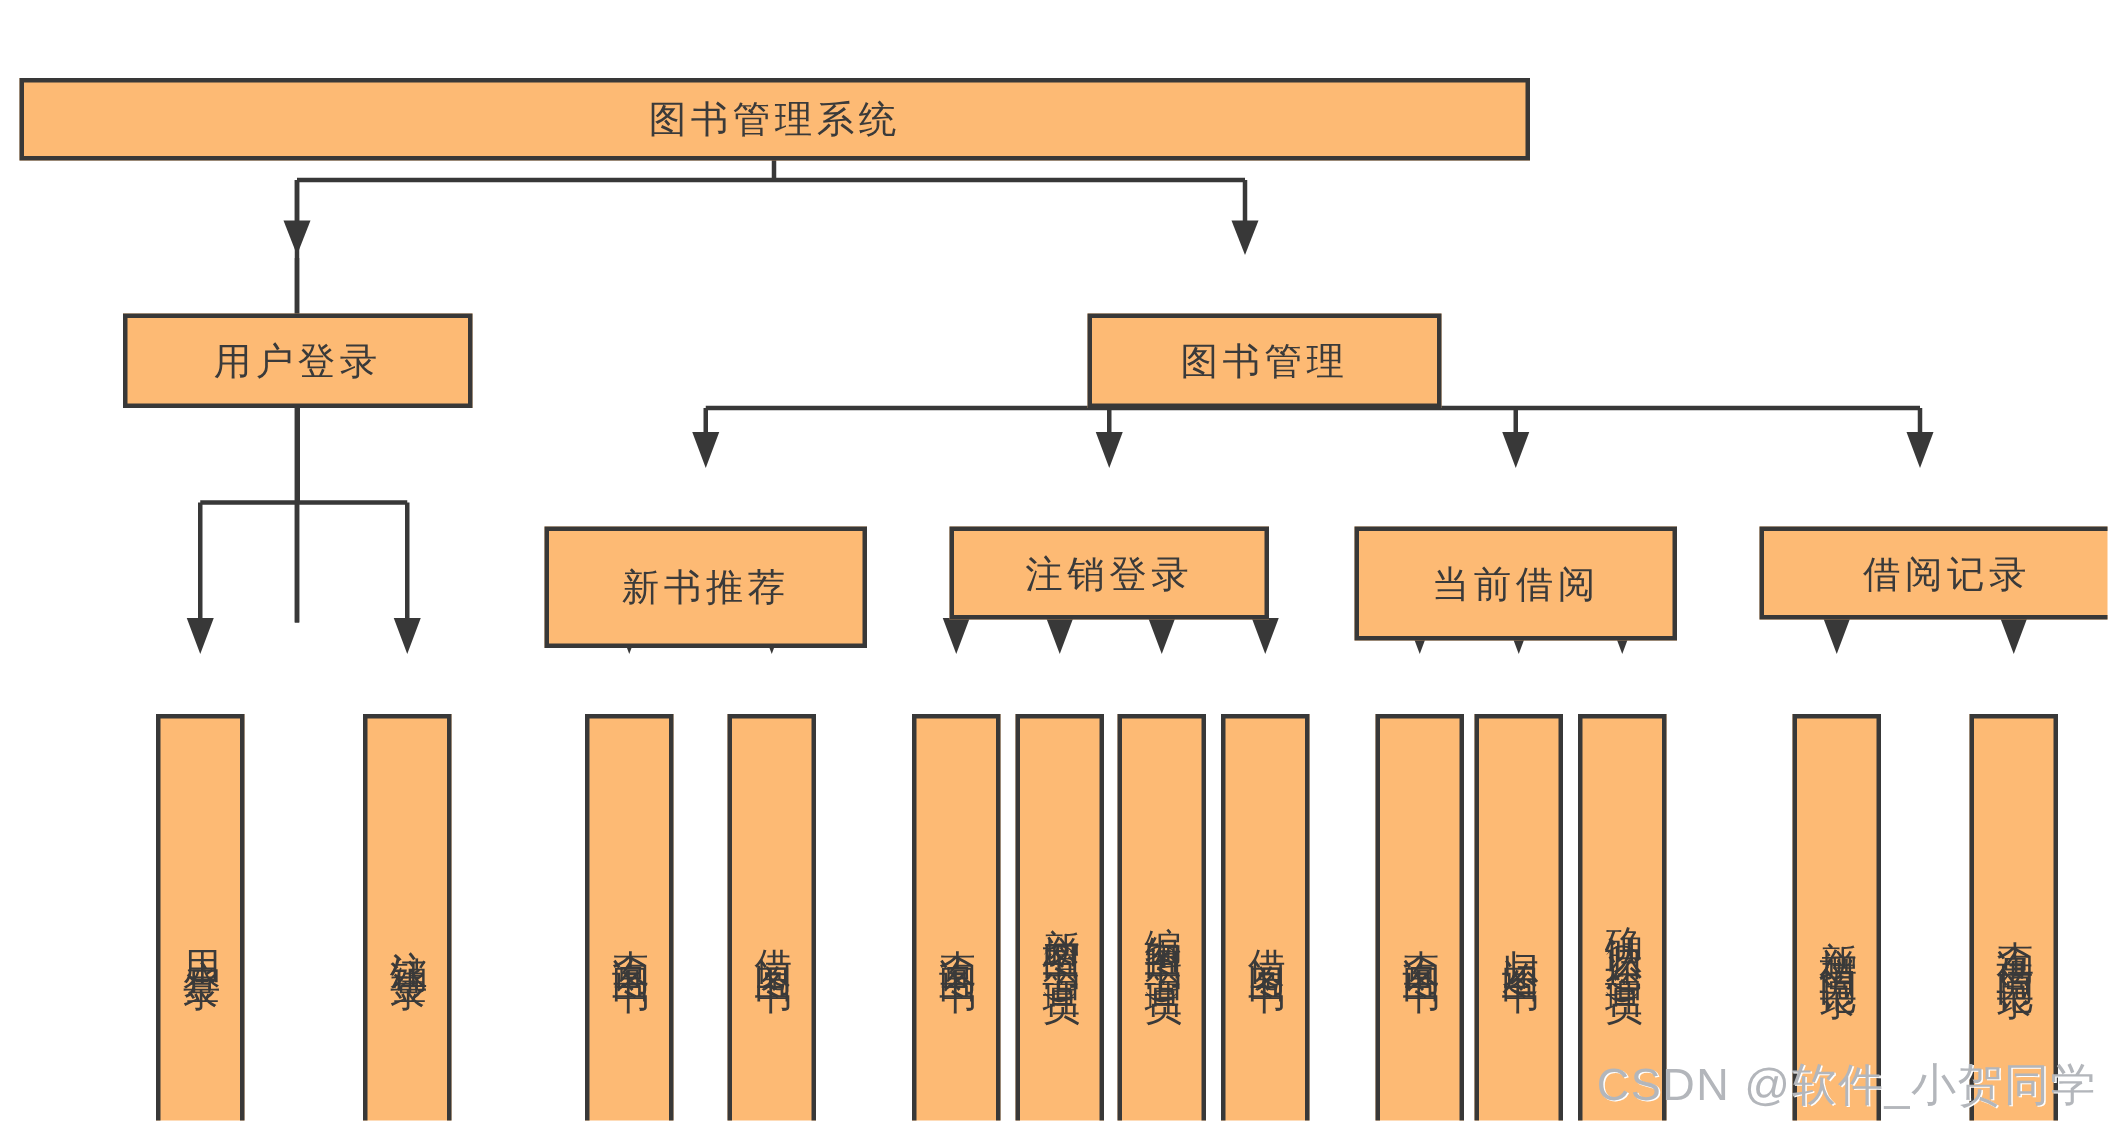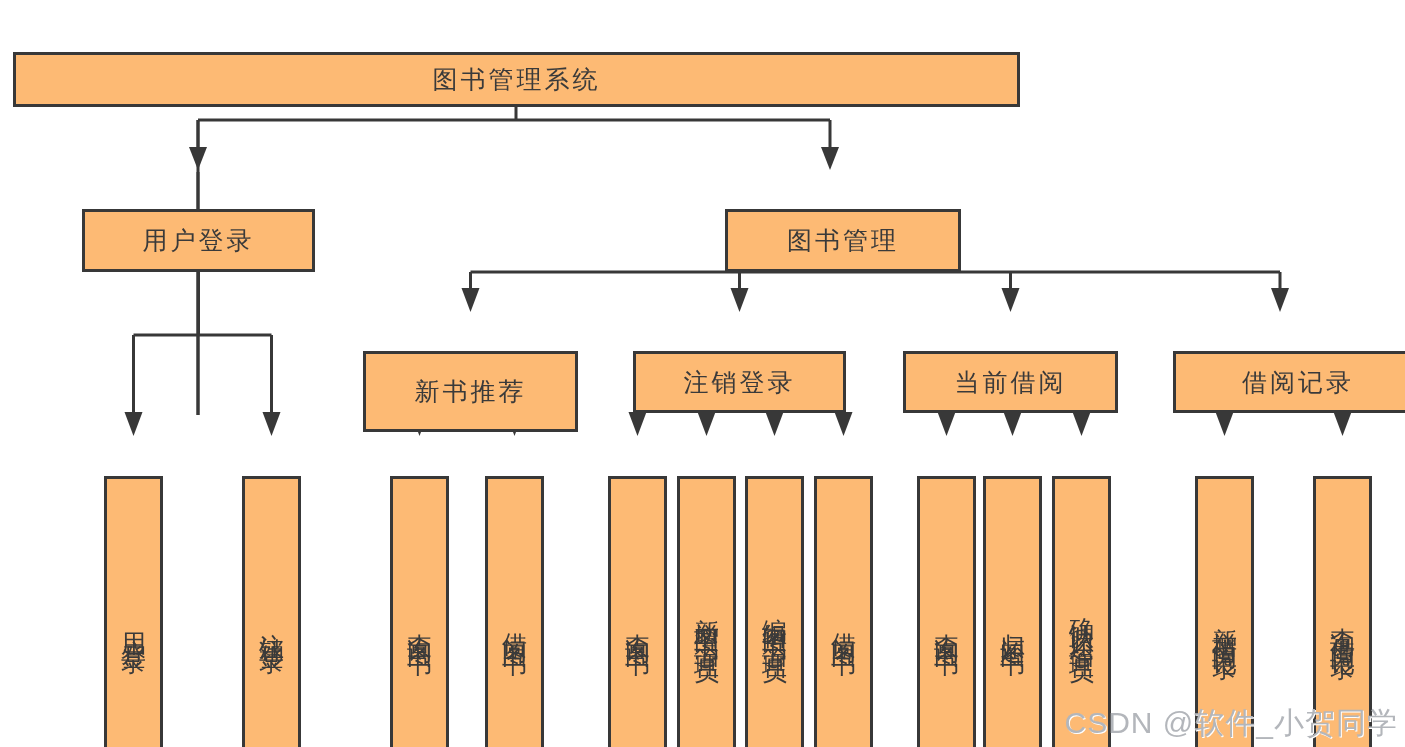--- a/index.html
+++ b/index.html
@@ -122,21 +122,21 @@
     </g>
   </svg>
 
   <div class="node hbox" style="left:13px; top:13px; width:1007px; height:55px;">图书管理系统</div>
 
   <div class="node hbox" style="left:82px; top:170px; width:233px; height:63px;">用户登录</div>
   <div class="node hbox" style="left:725px; top:170px; width:236px; height:63px;">图书管理</div>
 
   <div class="node hbox" style="left:363px; top:312px; width:215px; height:81px;text-align:center;">新书推荐</div>
   <div class="node hbox" style="left:633px; top:312px; width:213px; height:62px;">注销登录</div>
-  <div class="node hbox" style="left:903px; top:312px; width:215px; height:62px;">当前借阅</div>
+  <div class="node hbox" style="left:903px; top:312px; width:215px; height:76px;">当前借阅</div>
   <div class="node hbox" style="left:1173px; top:312px; width:250px; height:62px;">借阅记录</div>
 
   <div class="node vbox" style="left:104px; top:437px; width:59px; height:298px;">用户登录</div>
   <div class="node vbox" style="left:242px; top:437px; width:59px; height:298px;">注销登录</div>
 
   <div class="node vbox" style="left:390px; top:437px; width:59px; height:298px;">查询图书</div>
   <div class="node vbox" style="left:485px; top:437px; width:59px; height:298px;">借阅图书</div>
 
   <div class="node vbox" style="left:608px; top:437px; width:59px; height:298px;">查询图书</div>
   <div class="node vbox" style="left:677px; top:437px; width:59px; height:298px;">新增图书（管理员）</div>

